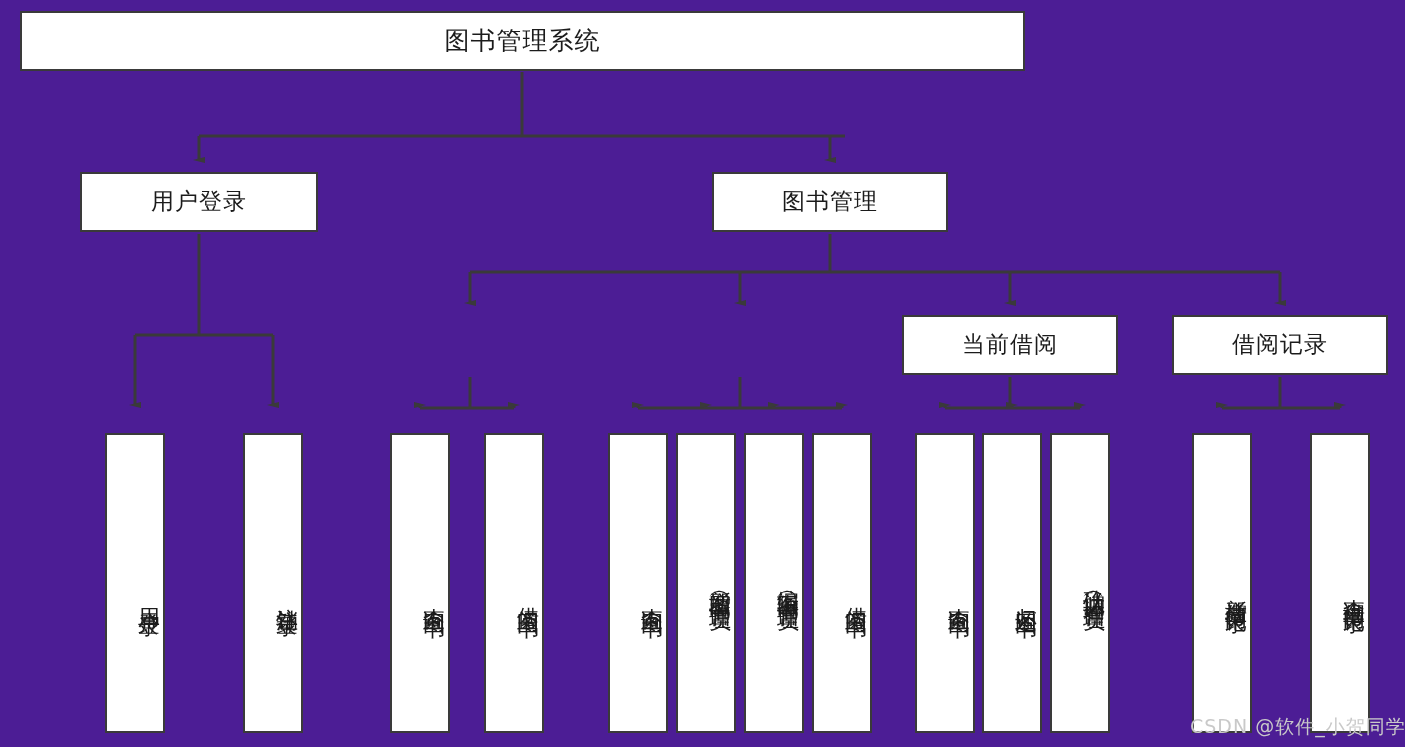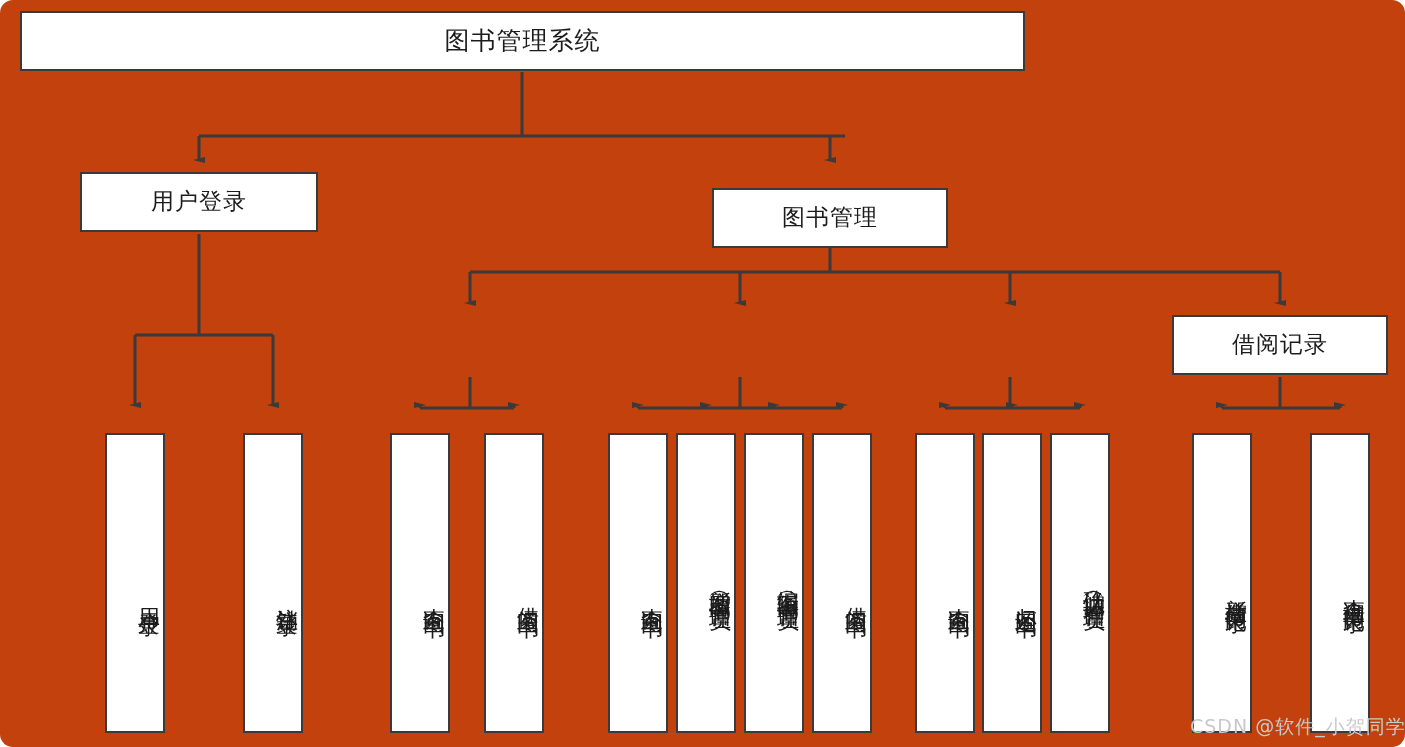--- a/index.html
+++ b/index.html
@@ -5,24 +5,23 @@
 <style>
   html, body {
     margin: 0;
     padding: 0;
     background: #ffffff;
   }
   #canvas {
     position: relative;
     width: 1405px;
     height: 747px;
-    background: #c2410c;
+    background: #4c1d95;
     font-family: "DejaVu Sans", "Liberation Sans", sans-serif;
     overflow: hidden;
-    border-radius: 13px;
   }
   svg.edges {
     position: absolute;
     left: 0;
     top: 0;
     width: 1405px;
     height: 747px;
     pointer-events: none;
   }
   .node {
@@ -119,22 +118,23 @@
       <path d="M1280,377 L1280,408"></path>
       <path d="M1222,408 L1340,408"></path>
       <path d="M1222,408 L1222,405" marker-end="url(#arw)"></path>
       <path d="M1340,408 L1340,405" marker-end="url(#arw)"></path>
     </g>
   </svg>
 
   <div class="node h root" style="left:20px; top:11px; width:1005px; height:60px;">图书管理系统</div>
 
   <div class="node h" style="left:80px; top:172px; width:238px; height:60px;">用户登录</div>
-  <div class="node h" style="left:712px; top:188px; width:236px; height:60px;">图书管理</div>
+  <div class="node h" style="left:712px; top:172px; width:236px; height:60px;">图书管理</div>
 
+  <div class="node h" style="left:902px; top:315px; width:216px; height:60px;">当前借阅</div>
   <div class="node h" style="left:1172px; top:315px; width:216px; height:60px;">借阅记录</div>
 
   <div class="node v" style="left:105px; top:433px; width:60px; height:300px;">
     <span class="vtext">用户登录</span>
   </div>
   <div class="node v" style="left:243px; top:433px; width:60px; height:300px;">
     <span class="vtext">注销登录</span>
   </div>
 
   <div class="node v" style="left:390px; top:433px; width:60px; height:300px;">

